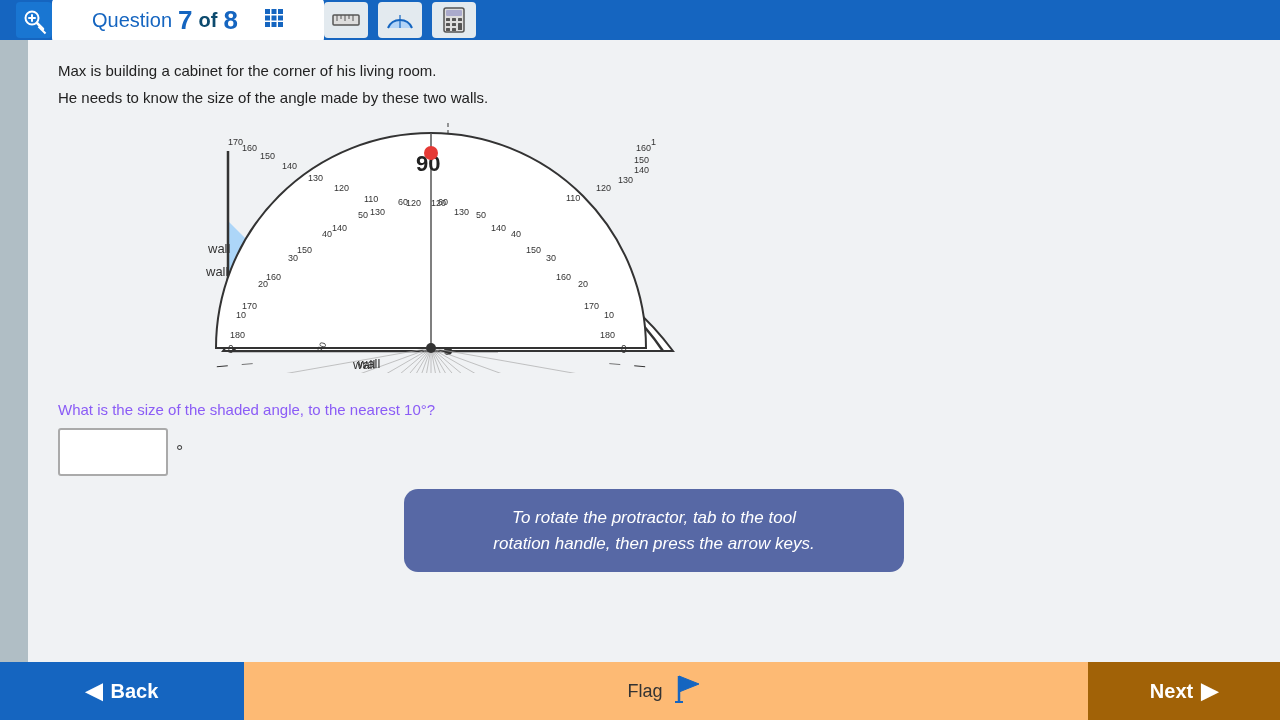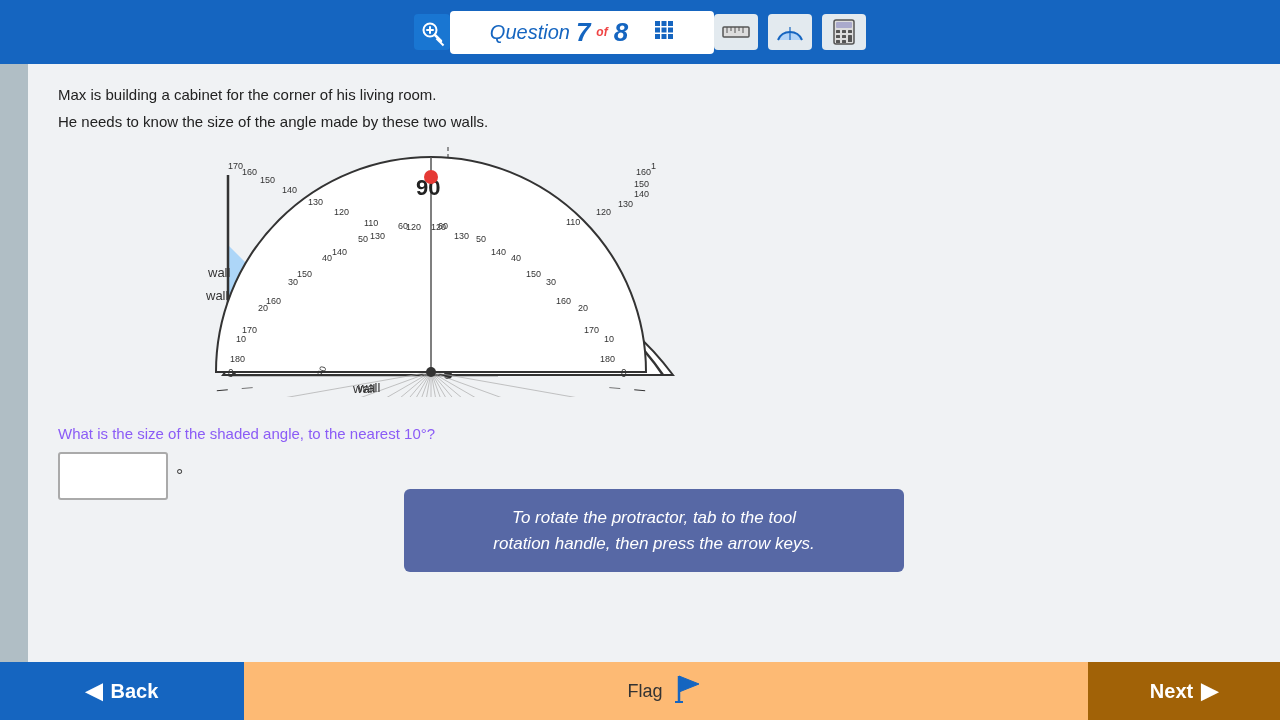--- a/index.html
+++ b/index.html
@@ -9,27 +9,26 @@
       overflow: hidden;
       background: #b0bec5;
       font-family: Arial, sans-serif;
       display: flex;
       flex-direction: column;
     }
 
     
     #header {
       background: #1565c0;
-      height: 64px;
-      display: flex;
-      align-items: center;
-      justify-content: center;
+      height: 40px;
+      display: flex;
+      align-items: center;
+      justify-content: flex-start;
       padding: 0 16px;
       flex-shrink: 0;
-      font-style: italic;
     }
     #header-left {
       display: flex;
       align-items: center;
     }
     .zoom-btn {
       width: 36px;
       height: 36px;
       background: #1976d2;
       border: none;
@@ -67,22 +66,22 @@
       color: #1565c0;
       font-size: 20px;
       font-weight: normal;
     }
     #header-center .q-num {
       color: #1565c0;
       font-size: 26px;
       font-weight: bold;
     }
     #header-center .q-of {
-      color: #ef4444;
-      font-size: 12px;
+      color: #0c4a6e;
+      font-size: 20px;
     }
     #header-center .q-total {
       color: #1565c0;
       font-size: 26px;
       font-weight: bold;
     }
     .grid-icon {
       color: #1565c0;
       font-size: 18px;
       cursor: pointer;
@@ -164,21 +163,21 @@
     #tooltip-box {
       position: absolute;
       bottom: 90px;
       left: 50%;
       transform: translateX(-50%);
       background: rgba(60, 80, 150, 0.85);
       color: white;
       font-style: italic;
       font-size: 17px;
       padding: 16px 46px;
-      border-radius: 6px;
+      border-radius: 14px;
       text-align: center;
       line-height: 1.5;
       width: 500px;
     }
 
     
     #footer {
       height: 58px;
       background: #b0bec5;
       display: flex;

